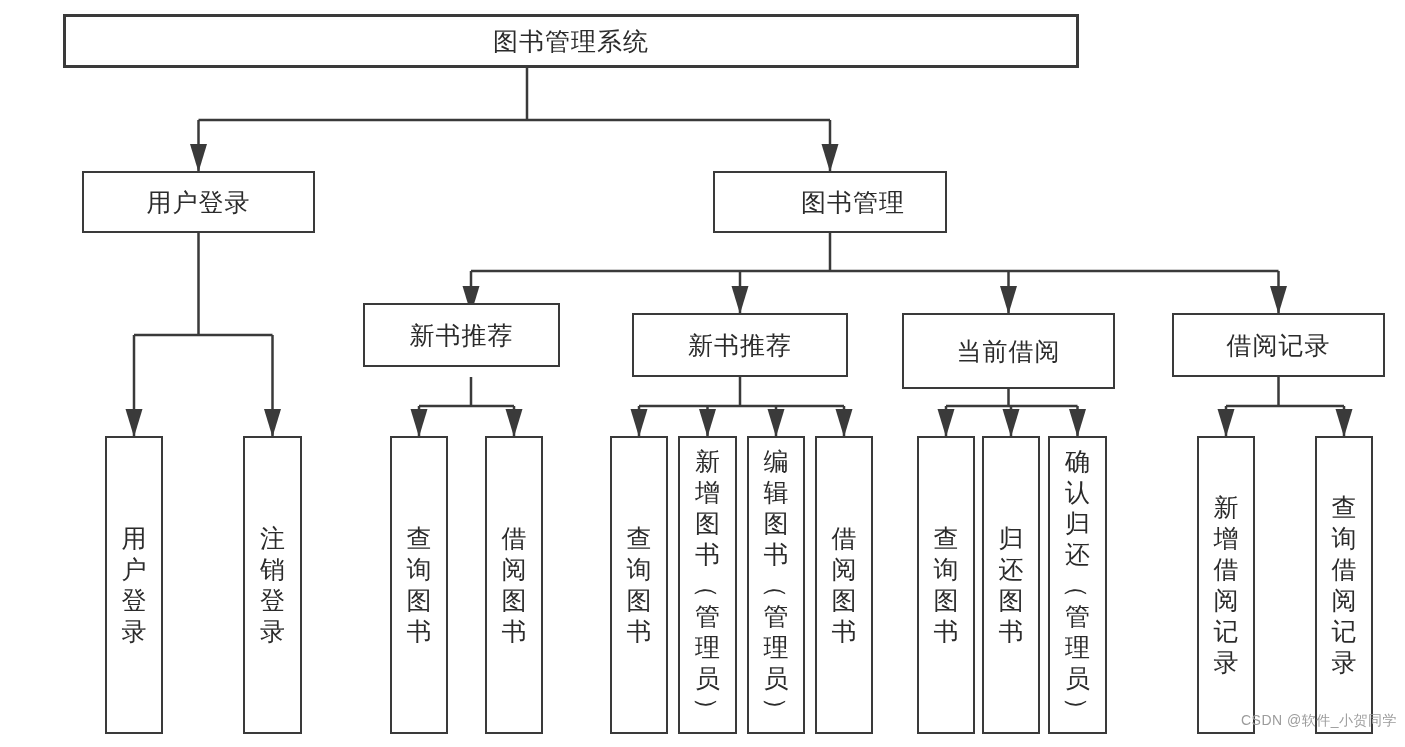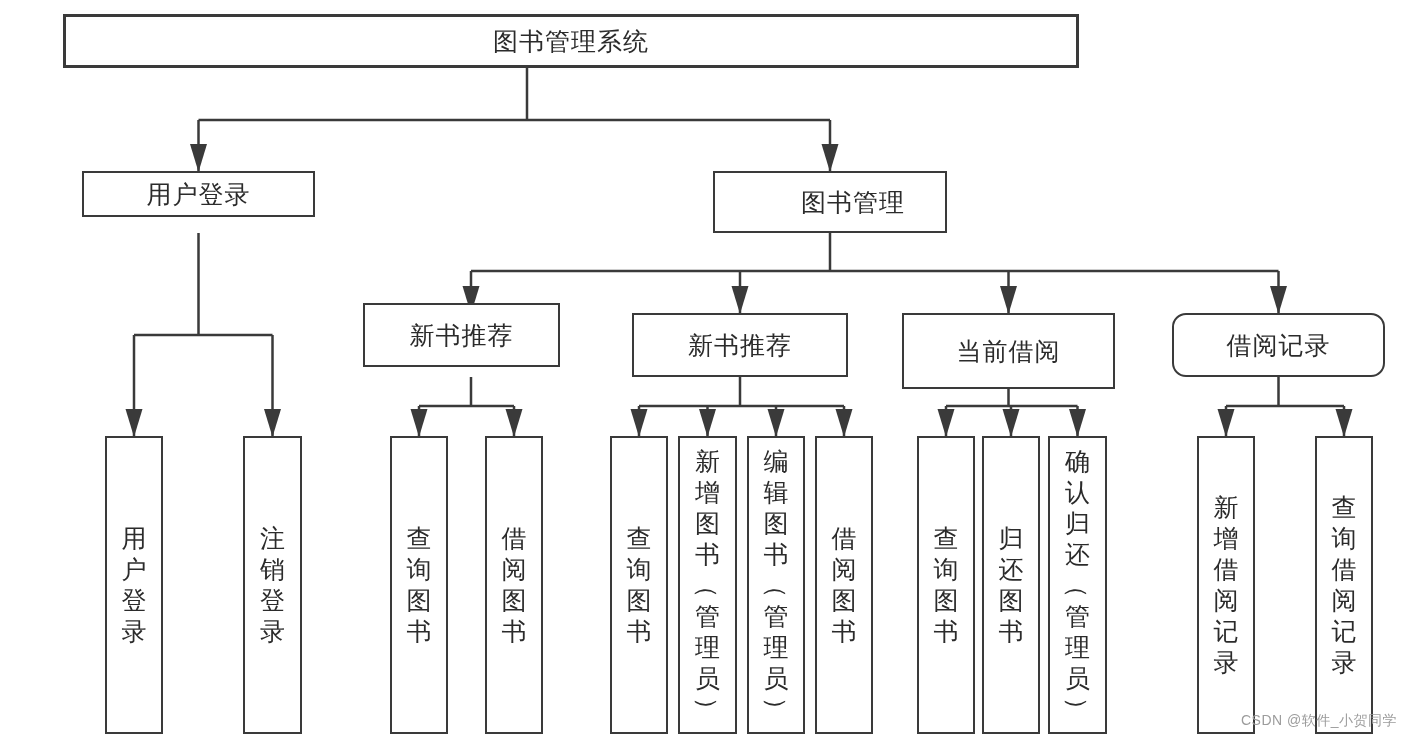--- a/index.html
+++ b/index.html
@@ -74,27 +74,27 @@
     <path d="M844 406 V436" marker-end="url(#arw)"></path>
     <path d="M946 406 V436" marker-end="url(#arw)"></path>
     <path d="M1011 406 V436" marker-end="url(#arw)"></path>
     <path d="M1077.5 406 V436" marker-end="url(#arw)"></path>
     <path d="M1226 406 V436" marker-end="url(#arw)"></path>
     <path d="M1344 406 V436" marker-end="url(#arw)"></path>
   </svg>
 
   <div class="node h root" style="left:20px;top:14px;width:1016px;height:54px;margin-left:43px;">图书管理系统</div>
 
-  <div class="node h" style="left:82px;top:171px;width:233px;height:46px;">用户登录</div>
+  <div class="node h" style="left:82px;top:171px;width:233px;height:62px;">用户登录</div>
   <div class="node h" style="left:713px;top:171px;width:234px;height:62px;padding-left:46px;">图书管理</div>
 
   <div class="node h" style="left:363px;top:303px;width:197px;height:64px;">新书推荐</div>
   <div class="node h" style="left:632px;top:313px;width:216px;height:64px;">新书推荐</div>
   <div class="node h" style="left:902px;top:313px;width:213px;height:76px;">当前借阅</div>
-  <div class="node h" style="left:1172px;top:313px;width:213px;height:64px;border-radius:14px;">借阅记录</div>
+  <div class="node h" style="left:1172px;top:313px;width:213px;height:64px;">借阅记录</div>
 
   <div class="node v" style="left:105px;top:436px;width:58px;height:298px;">
       <span>用</span>
       <span>户</span>
       <span>登</span>
       <span>录</span>
     </div>
   <div class="node v" style="left:243px;top:436px;width:59px;height:298px;">
       <span>注</span>
       <span>销</span>

